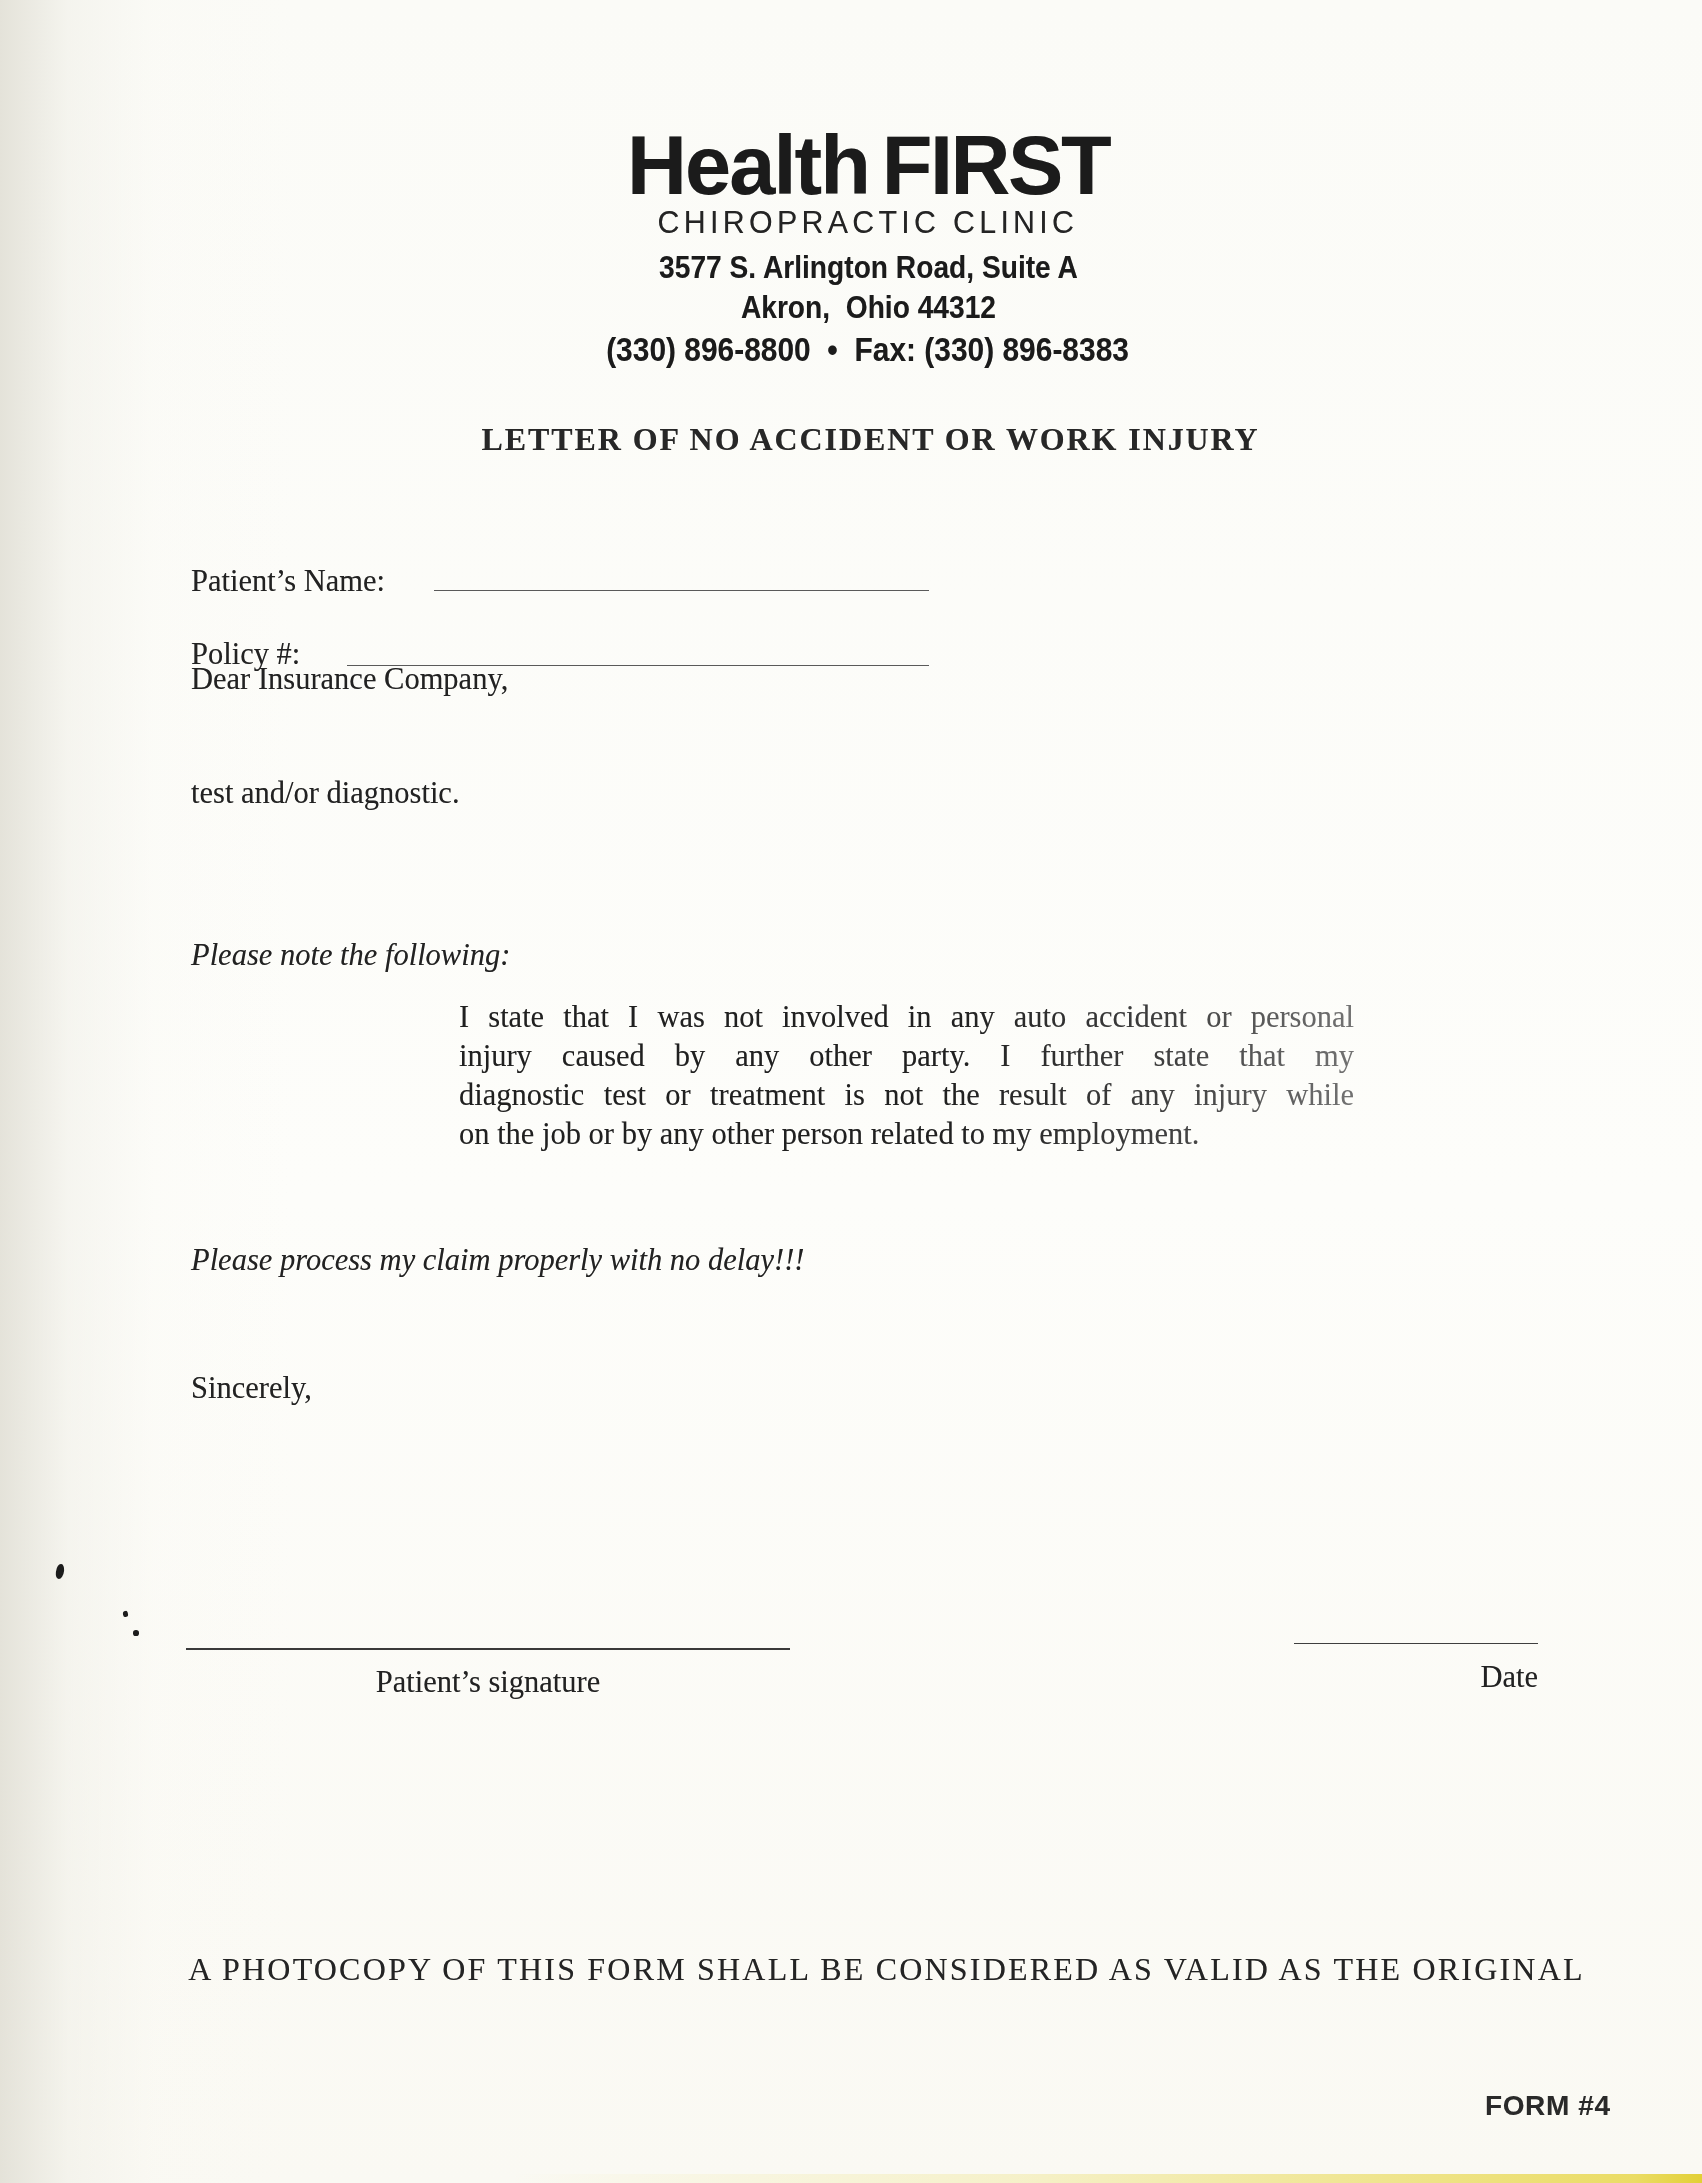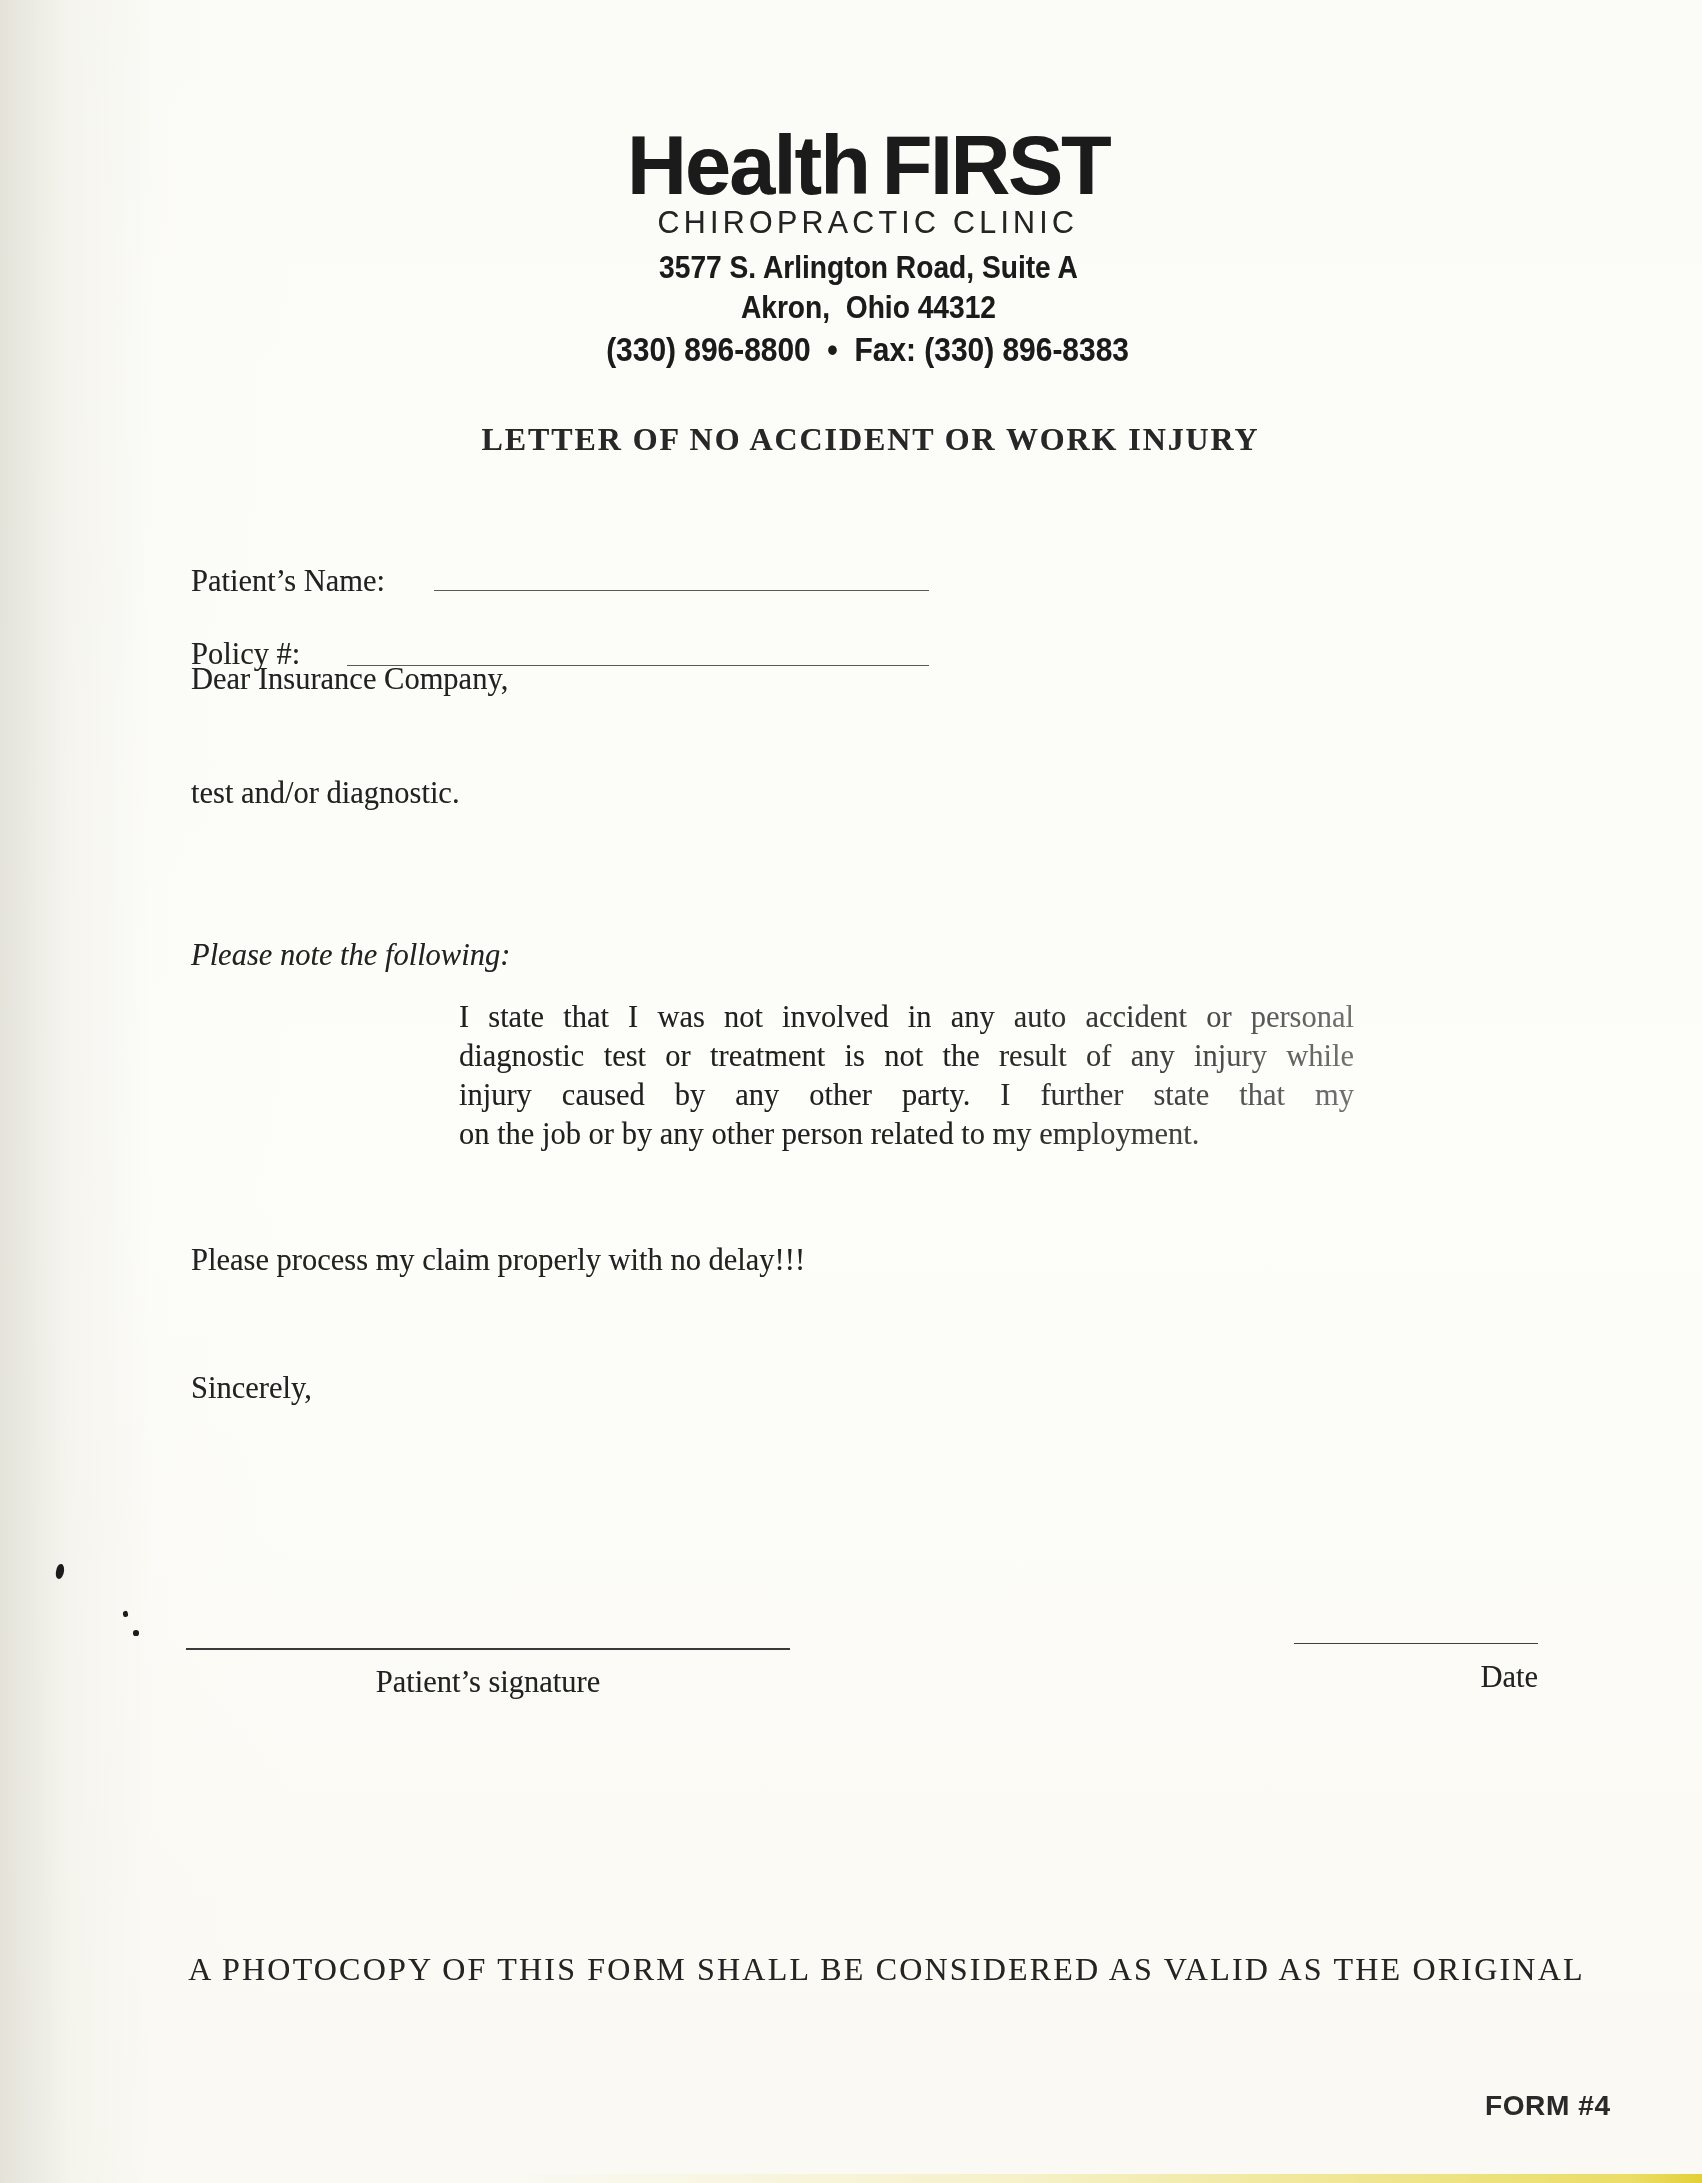--- a/index.html
+++ b/index.html
@@ -63,21 +63,21 @@
   .intro { left: 191px; top: 772px; width: 1418px; }
   .intro-line { line-height: 42px; }
   .emph { font-weight: 700; border-bottom: 3.2px solid #1e1e1e; padding-bottom: 0.6px; }
 
   .note-heading { left: 191px; top: 936px; font-style: italic; }
 
   .statement { left: 459px; top: 998px; width: 895px; }
   .statement-line { text-align: justify; text-align-last: justify; line-height: 39px; }
   .statement-line.last { text-align-last: left; }
 
-  .request { left: 191px; top: 1241px; }
+  .request { left: 191px; top: 1241px; font-style: italic; }
   .closing { left: 191px; top: 1369px; }
 
   
   .fade-right {
     background: linear-gradient(90deg, #1d1d1d 55%, #4e4e4e 80%, #9a9a9a 100%);
     -webkit-background-clip: text;
     background-clip: text;
     color: transparent;
   }
 
@@ -156,22 +156,22 @@
   <div class="bodytext salutation soft">Dear Insurance Company,</div>
 
   <div class="bodytext intro">
     <div class="intro-line soft">test and/or diagnostic.</div>
   </div>
 
   <div class="bodytext note-heading soft">Please note the following:</div>
 
   <div class="bodytext statement fade-right">
     <div class="statement-line soft">I state that I was not involved in any auto accident or personal</div>
+    <div class="statement-line soft">injury caused by any other party. I further state that my</div>
     <div class="statement-line soft">diagnostic test or treatment is not the result of any injury while</div>
-    <div class="statement-line soft">injury caused by any other party. I further state that my</div>
     <div class="statement-line last soft">on the job or by any other person related to my employment.</div>
   </div>
 
   <div class="bodytext request soft">Please process my claim properly with no delay!!!</div>
 
   <div class="bodytext closing soft">Sincerely,</div>
 
   <div class="blank-rule sig-rule">
     <span class="blank-value"></span>
   </div>

